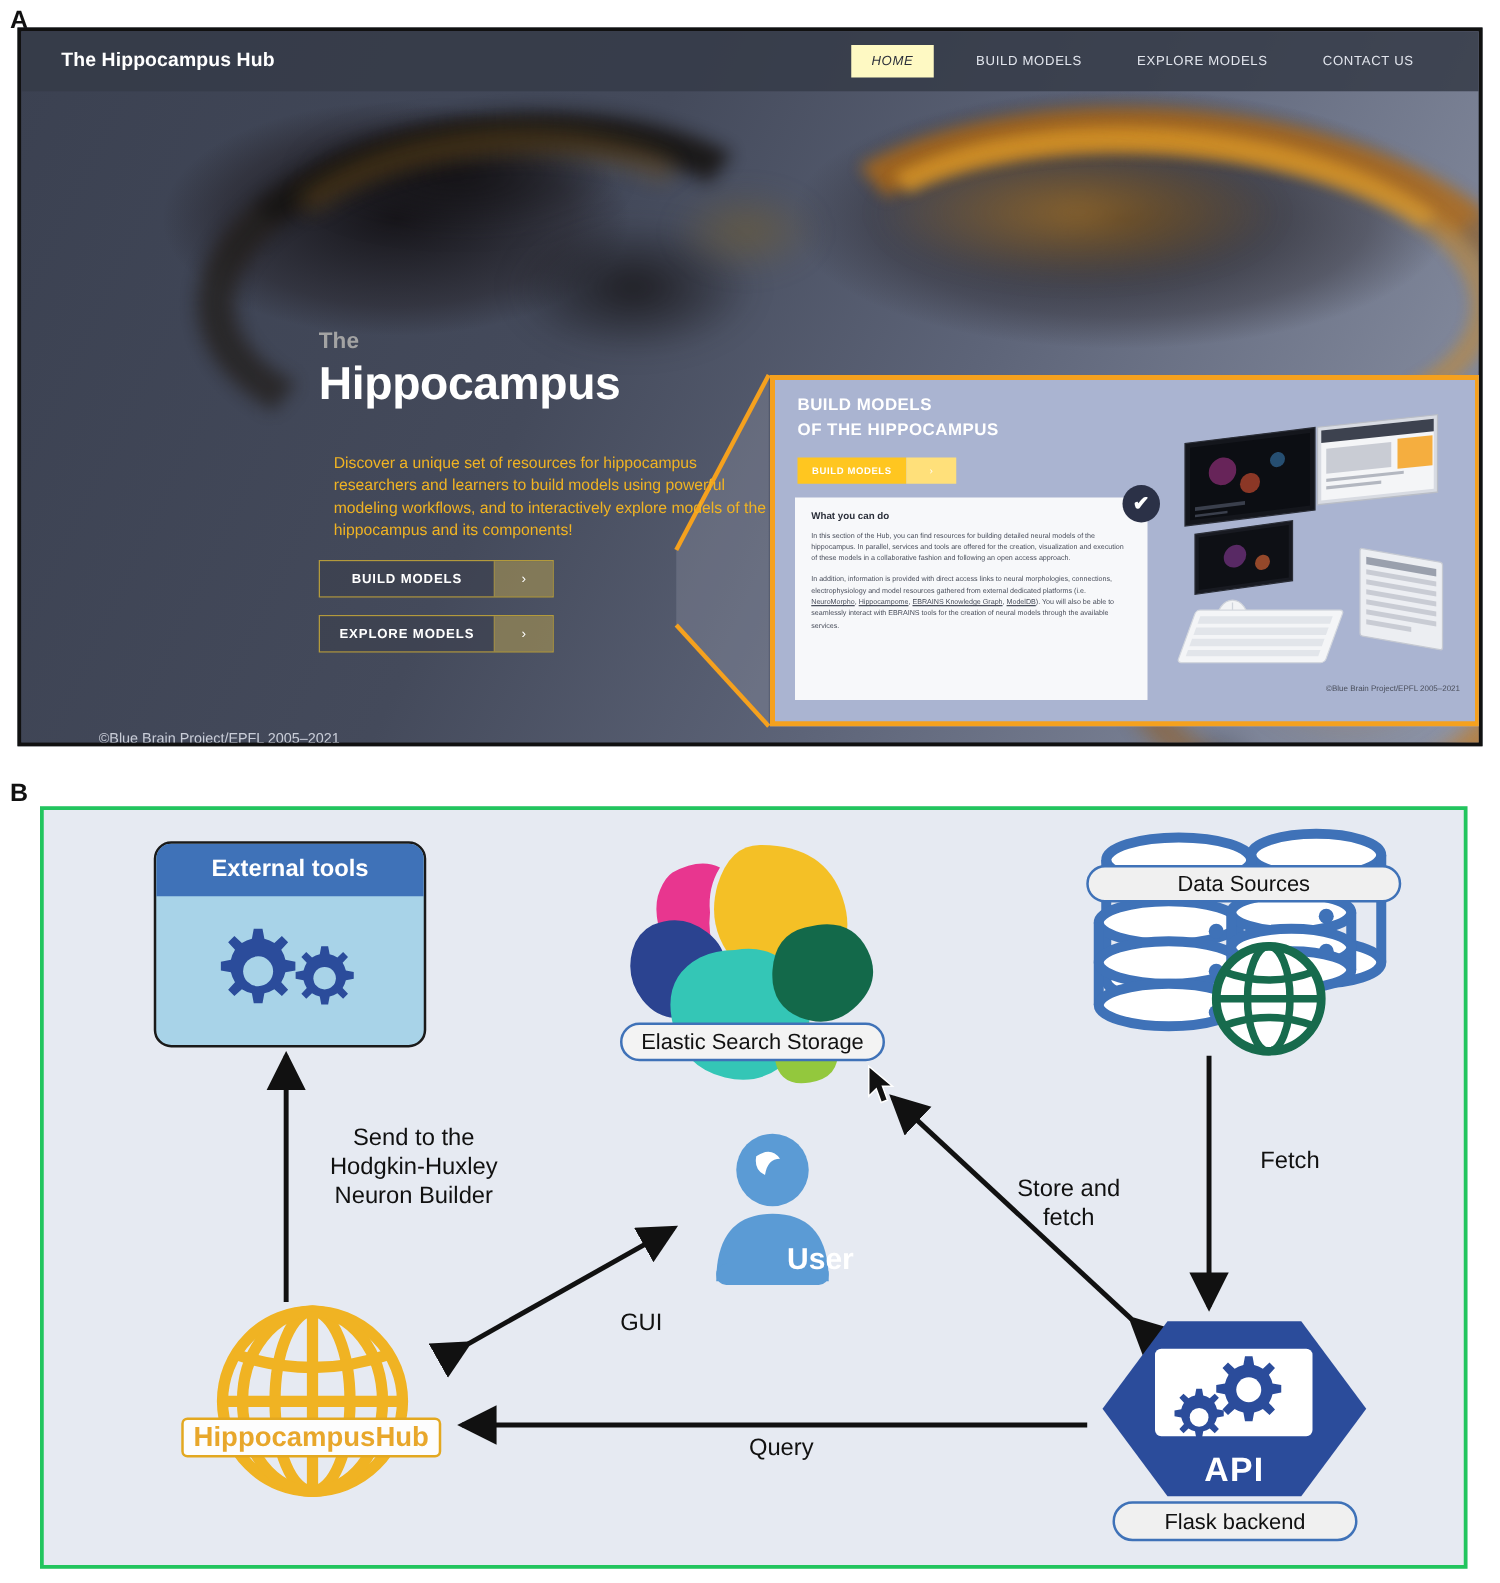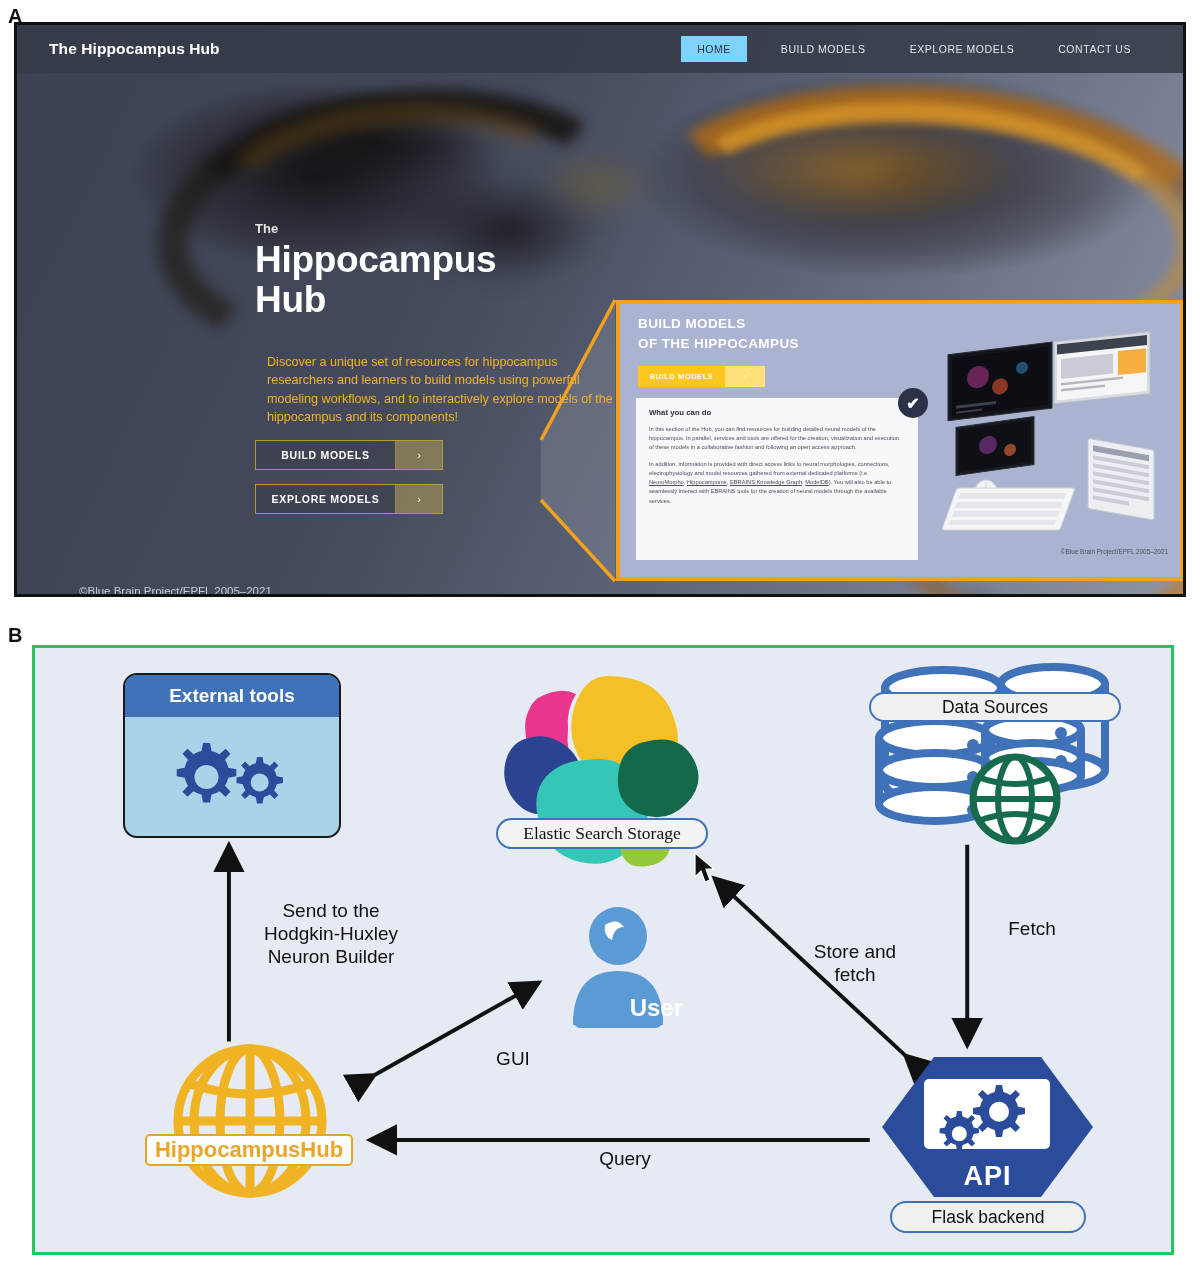--- a/index.html
+++ b/index.html
@@ -125,27 +125,27 @@
   #nav-items {
     margin-left: auto; display: flex; align-items: center; gap: 0px;
   }
   .nav-item {
     color: #e3e6ee; font-size: 10.5px; letter-spacing: 0.55px;
     padding: 6px 22px;
     white-space: nowrap;
     cursor: pointer;
   }
   .nav-item.active {
-    background: #7dd3fc; color: #2b2f3a; font-weight: normal;
-    padding: 7px 16px; margin-right: 12px;
+    background: #fef9c3; color: #2b2f3a; font-weight: normal;
+    padding: 7px 16px; margin-right: 12px; font-style: italic;
   }
 
   
   #hero-text { position: absolute; left: 238px; top: 196px; width: 370px; }
-  #hero-kicker { color: #e5e5e5; font-size: 13px; font-weight: bold; letter-spacing: 0.1px; margin-bottom: 4px; }
+  #hero-kicker { color: #a3a3a3; font-size: 18px; font-weight: bold; letter-spacing: 0.1px; margin-bottom: 4px; margin-top: 41px; }
   .hero-h1 {
     color: #ffffff; font-weight: bold; font-size: 37px;
     line-height: 1.07; letter-spacing: -0.3px;
   }
   #hero-para {
     margin-top: 34px;
     color: #f0b323; font-size: 12.6px; line-height: 1.45;
     width: 352px;
     margin-left: 12px;
   }
@@ -272,21 +272,21 @@
   #elastic { left: 435px; top: 20px; width: 260px; height: 210px; }
   #elastic-label {
     position: absolute; left: 26px; top: 150px;
     width: 212px; height: 31px;
     background: #f3f3f3;
     border: 2.5px solid #3f72b8;
     border-radius: 16px;
     display: flex; align-items: center; justify-content: center;
     box-sizing: border-box;
   }
-  #elastic-label span { font-size: 17.5px; color: #111; font-family: Liberation Serif, serif; }
+  #elastic-label span { font-size: 17.5px; color: #111; }
 
   
   #data-sources { left: 830px; top: 14px; width: 270px; height: 190px; }
   #ds-label {
     position: absolute; left: 4px; top: 30px;
     width: 252px; height: 30px;
     background: #f0f0f0;
     border: 2.5px solid #3f72b8;
     border-radius: 15px;
     display: flex; align-items: center; justify-content: center;
@@ -387,21 +387,20 @@
 
     <svg id="funnel" viewBox="0 0 1172 575">
       <path d="M 524 415 L 598 275 L 598 556 L 524 475 Z" fill="rgba(150,152,168,0.30)"></path>
       <path d="M 524 415 L 598 275" stroke="#f5a11e" stroke-width="3.5" fill="none"></path>
       <path d="M 524 475 L 598 556" stroke="#f5a11e" stroke-width="3.5" fill="none"></path>
     </svg>
 
     <div id="hero-text">
       <div id="hero-kicker">The</div>
       <div class="hero-h1">Hippocampus</div>
-      <div class="hero-h1">Hub</div>
       <div id="hero-para">Discover a unique set of resources for hippocampus researchers and learners to build models using powerful modeling workflows, and to interactively explore models of the hippocampus and its components!</div>
 
       <div class="hero-btn">
         <div class="lbl">BUILD MODELS</div>
         <div class="chev">›</div>
       </div>
       <div class="hero-btn">
         <div class="lbl">EXPLORE MODELS</div>
         <div class="chev">›</div>
       </div>

